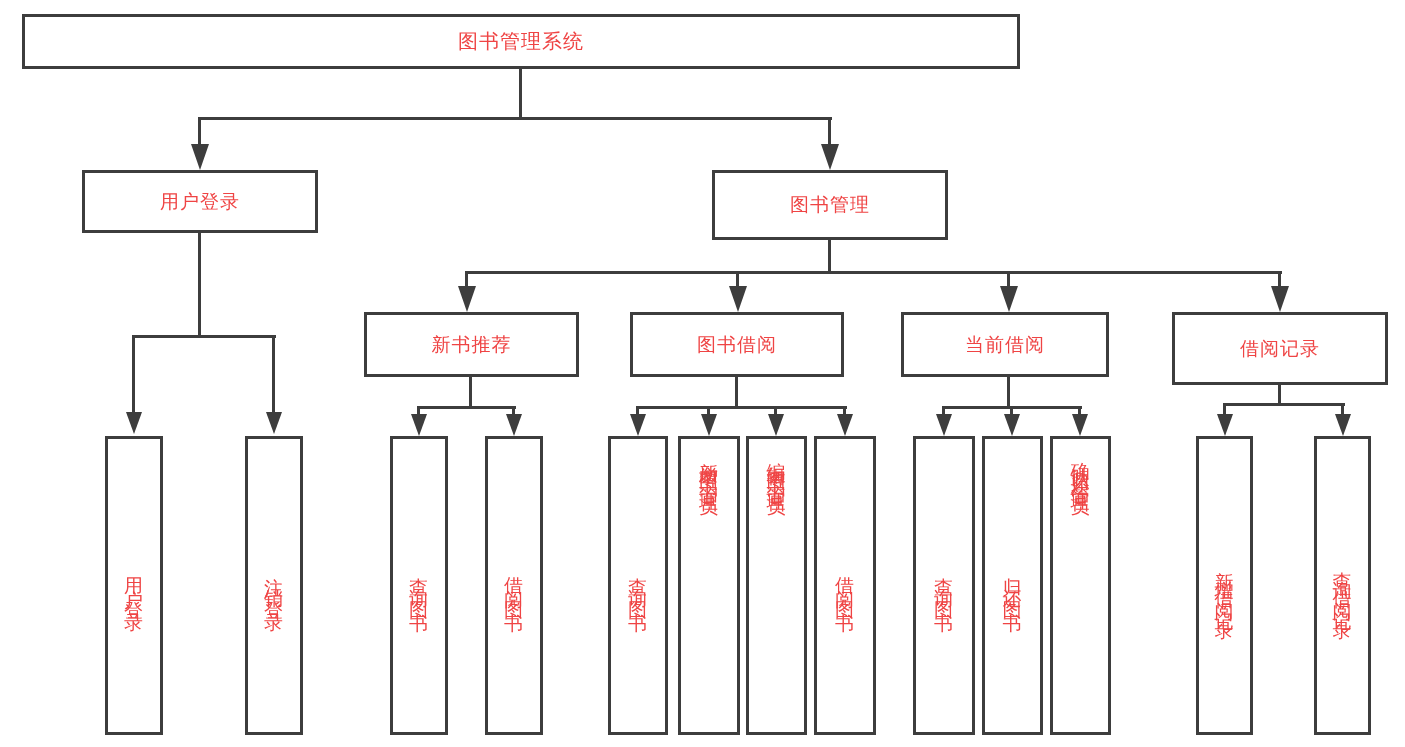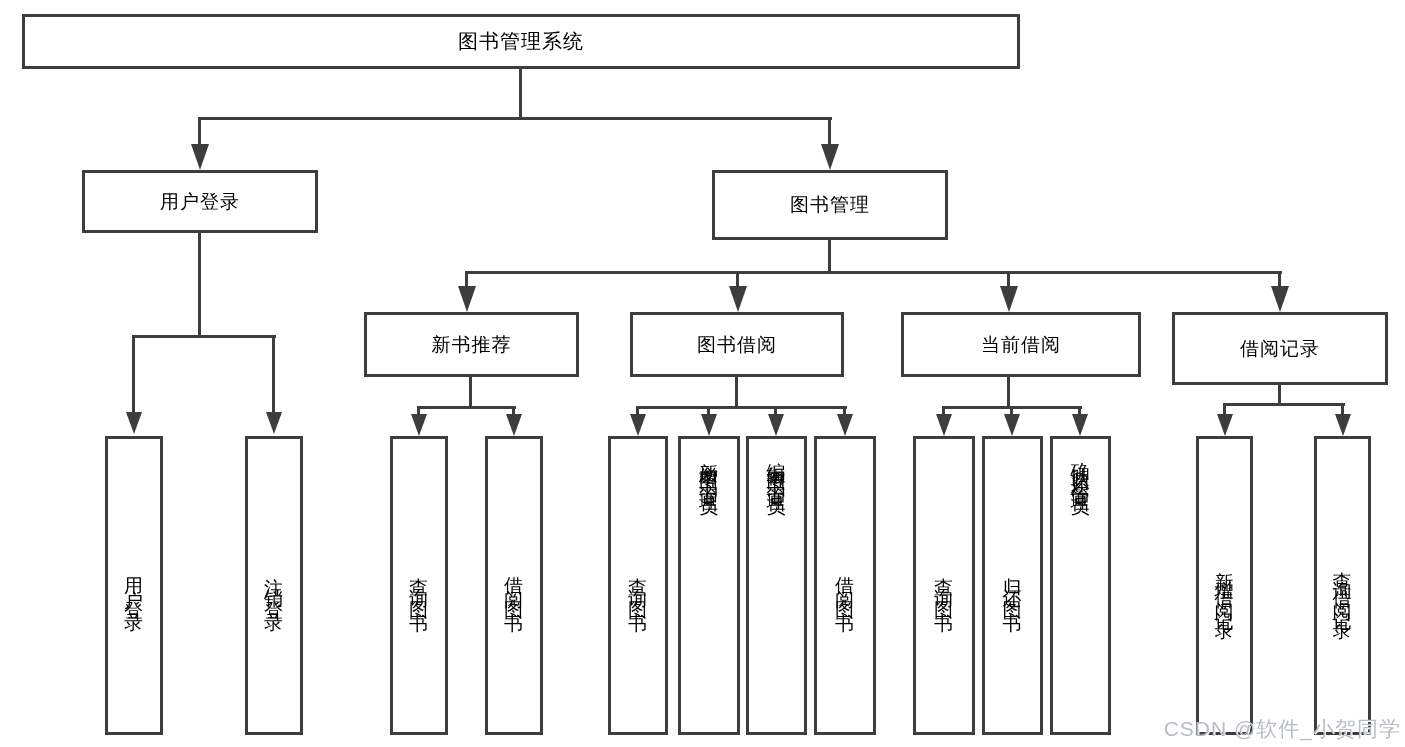--- a/index.html
+++ b/index.html
@@ -6,21 +6,21 @@
   #canvas {
     position:relative; width:1405px; height:747px; overflow:hidden;
     background:#ffffff;
     font-family:"Liberation Sans","DejaVu Sans",sans-serif;
     color:#333333;
   }
   .box {
     position:absolute; box-sizing:border-box;
     background:#ffffff; border:3px solid #3d3d3d;
     display:flex; align-items:center; justify-content:center;
-    font-size:19px; color:#000000; letter-spacing:1px;
+    font-size:19px; color:#ef4444; letter-spacing:1px;
     z-index:2;
   }
   .box.root { font-size:20px; }
   .lbl { white-space:nowrap; }
   .vbox .lbl {
     writing-mode:vertical-rl;
     white-space:normal;
     letter-spacing:12px;
     line-height:1;
   }
@@ -89,21 +89,21 @@
   <div class="ahead" style="left:1000px;top:286px"></div>
   <div class="vline" style="left:1278px;top:274px;height:12px"></div>
   <div class="ahead" style="left:1271px;top:286px"></div>
 
   <div class="box" style="left:364px;top:312px;width:215px;height:65px">
     <span class="lbl">新书推荐</span>
   </div>
   <div class="box" style="left:630px;top:312px;width:214px;height:65px">
     <span class="lbl">图书借阅</span>
   </div>
-  <div class="box" style="left:901px;top:312px;width:240px;height:65px">
+  <div class="box" style="left:901px;top:312px;width:208px;height:65px">
     <span class="lbl">当前借阅</span>
   </div>
   <div class="box" style="left:1172px;top:312px;width:216px;height:73px">
     <span class="lbl">借阅记录</span>
   </div>
 
   <div class="vline" style="left:469px;top:377px;height:29px"></div>
   <div class="hline" style="left:417px;top:406px;width:99px"></div>
   <div class="vline" style="left:417px;top:409px;height:5px"></div>
   <div class="ahead small" style="left:411px;top:414px"></div>
@@ -174,15 +174,14 @@
     <span class="lbl">确认归还（管理员）</span>
   </div>
 
   <div class="box vbox v6" style="left:1196px;top:436px;width:57px;height:299px">
     <span class="lbl">新增借阅记录</span>
   </div>
   <div class="box vbox v6" style="left:1314px;top:436px;width:57px;height:299px">
     <span class="lbl">查询借阅记录</span>
   </div>
 
-  <div class="watermark">CSDN @软件_小贺同学</div>
 
 </div>
 
 </body></html>

